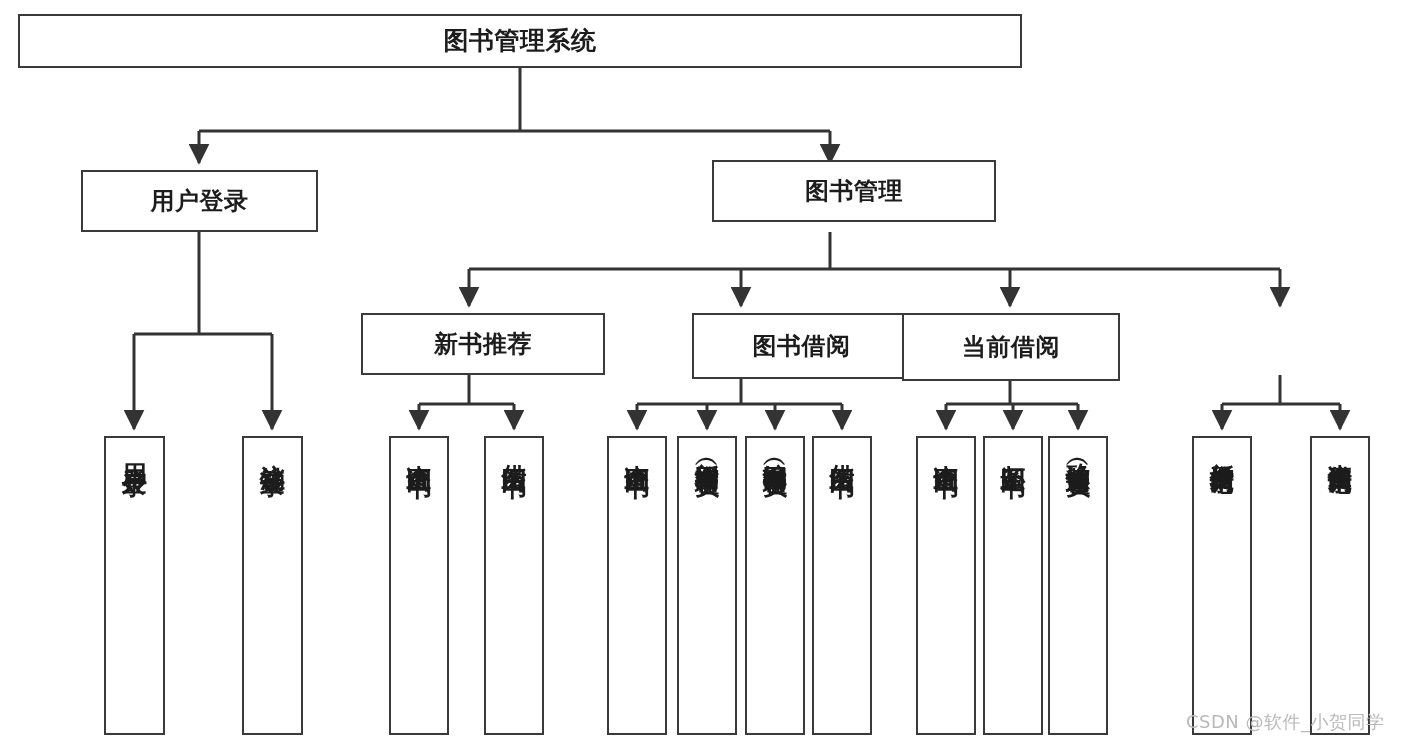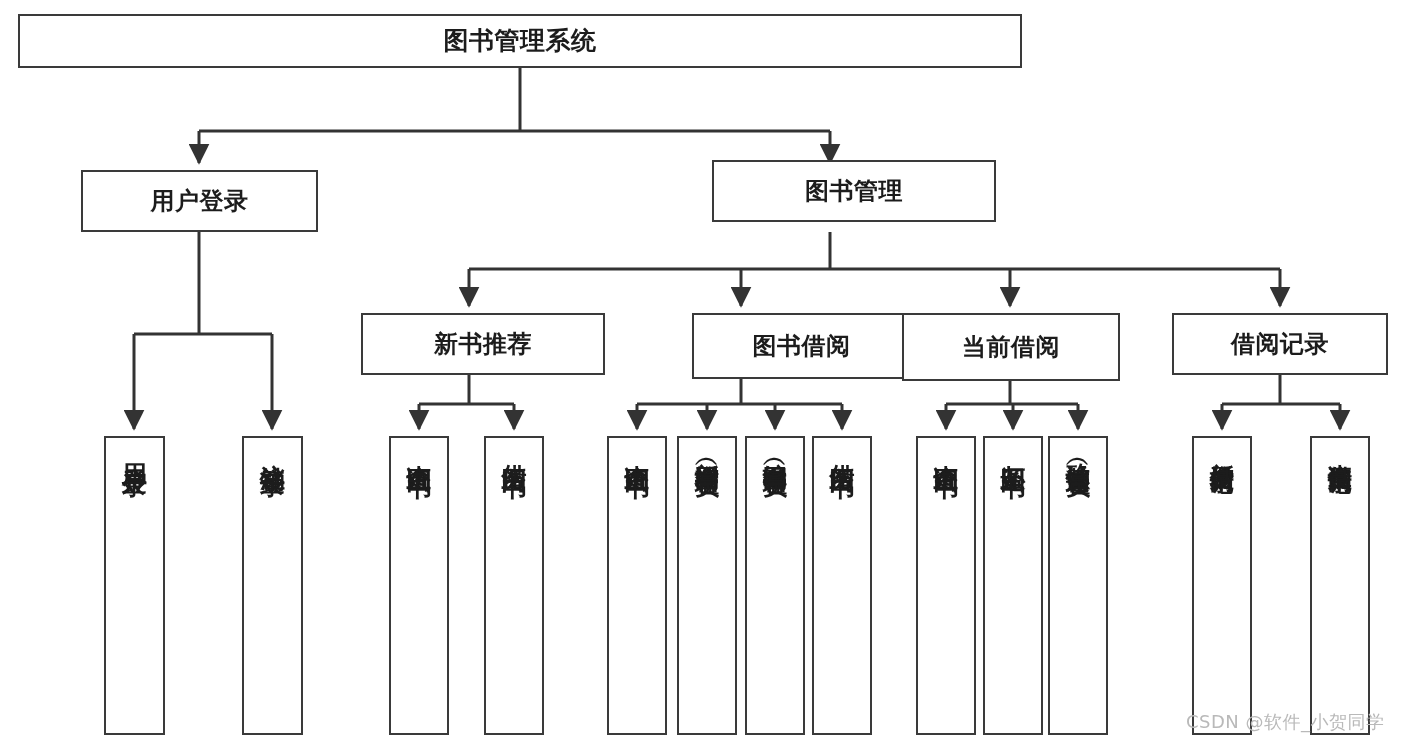--- a/index.html
+++ b/index.html
@@ -121,23 +121,20 @@
 
   <div class="node h-node" style="left:361px;top:313px;width:244px;height:62px;">
     <span class="lbl">新书推荐</span>
   </div>
   <div class="node h-node" style="left:660px;top:313px;width:219px;height:66px;margin-left:32px;">
     <span class="lbl">图书借阅</span>
   </div>
   <div class="node h-node" style="left:902px;top:313px;width:218px;height:68px;">
     <span class="lbl">当前借阅</span>
   </div>
-  <div class="node h-node" style="left:1172px;top:313px;width:216px;height:62px;">
-    <span class="lbl">借阅记录</span>
-  </div>
 
   <div class="node v-node" style="left:104px;top:436px;width:61px;height:299px;">
     <span class="lbl">用户登录</span>
   </div>
   <div class="node v-node" style="left:242px;top:436px;width:61px;height:299px;">
     <span class="lbl">注销登录</span>
   </div>
 
   <div class="node v-node" style="left:389px;top:436px;width:60px;height:299px;">
     <span class="lbl">查询图书</span>

